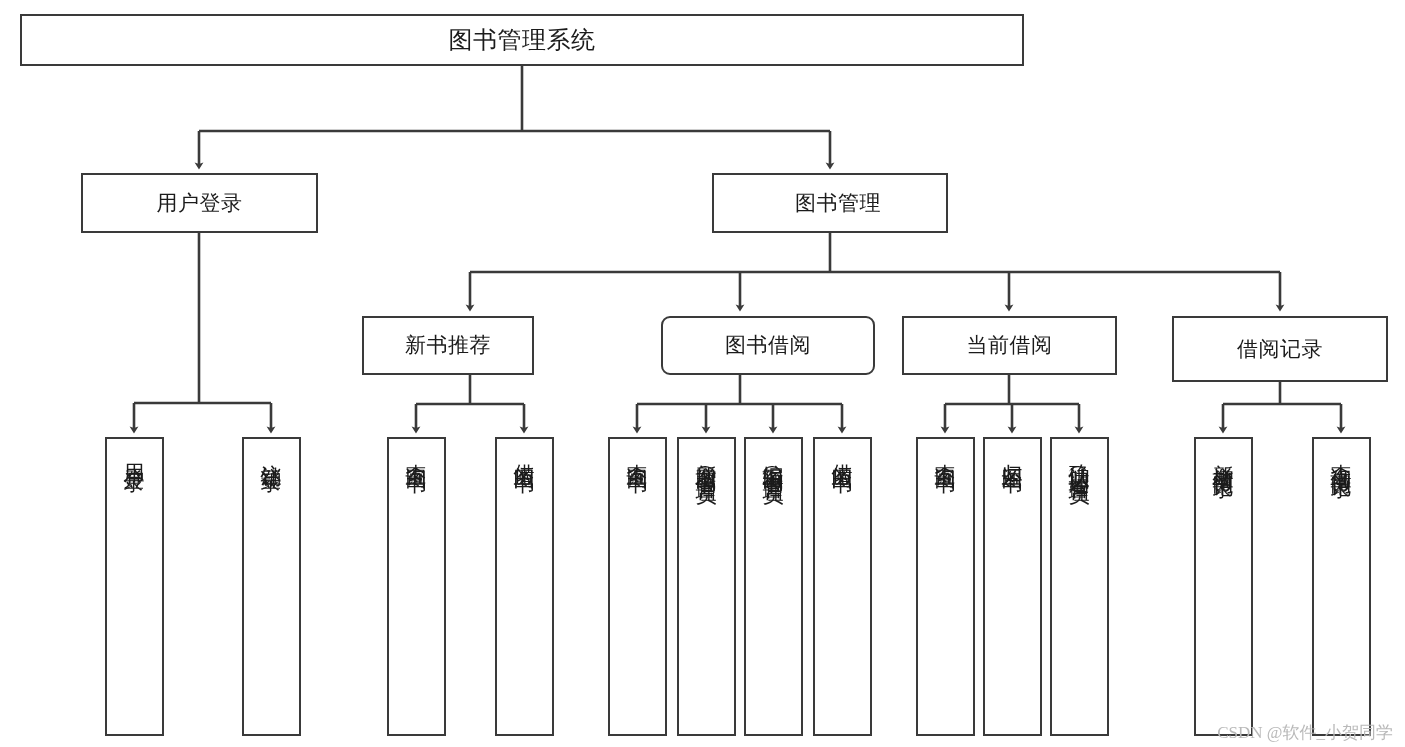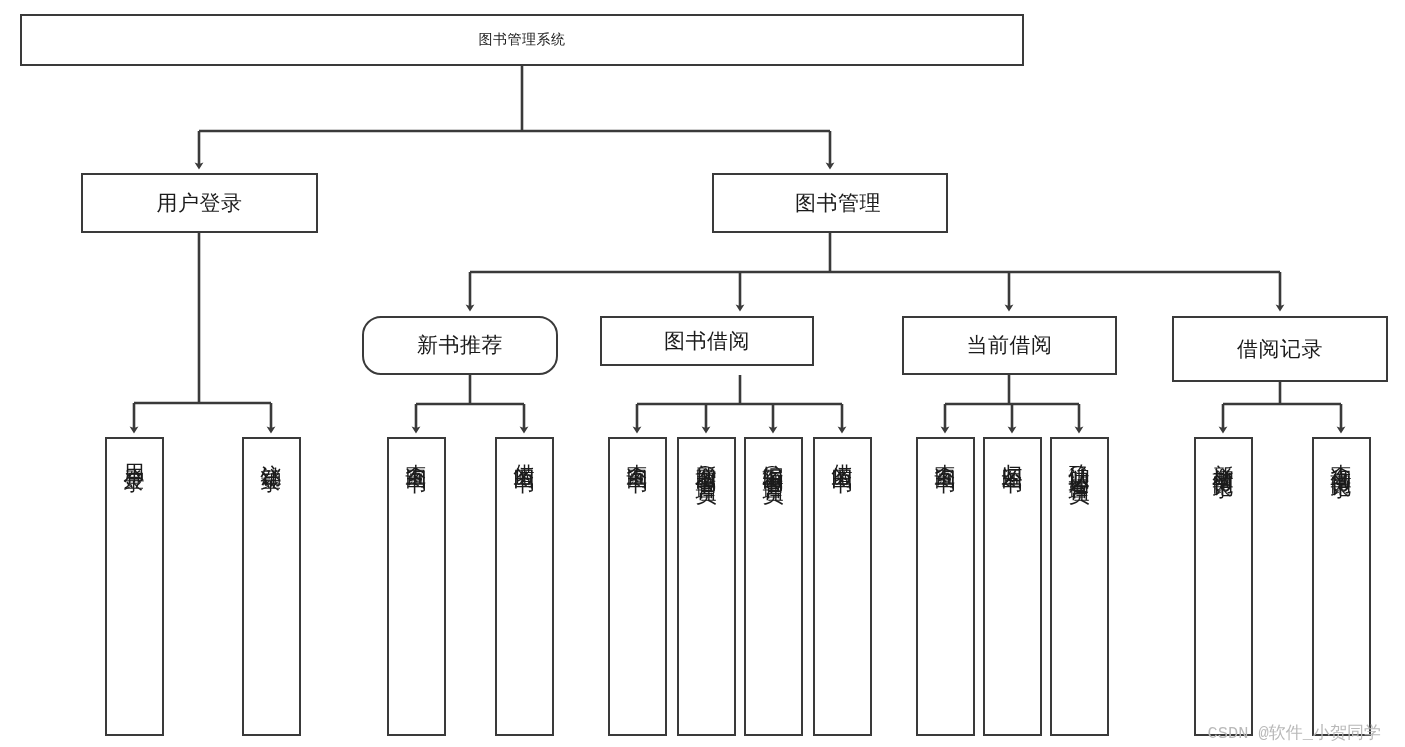--- a/index.html
+++ b/index.html
@@ -39,42 +39,42 @@
   .node .label {
     color: #1b1b1b;
     letter-spacing: 0.5px;
     white-space: nowrap;
     line-height: 1.25;
   }
   .node.h .label {
     font-size: 21px;
   }
   .node.root .label {
-    font-size: 14px;
+    font-size: 24px;
   }
   .node.v {
     align-items: flex-start;
     padding-top: 8px;
   }
   .node.v .label {
     writing-mode: vertical-rl;
     text-orientation: upright;
     font-size: 21px;
     letter-spacing: 3px;
     line-height: 1;
     max-height: 282px;
   }
   .watermark {
     position: absolute;
-    right: 24px;
+    right: 12px;
     bottom: 3px;
     font-size: 17px;
     color: #b9b9b9;
     white-space: nowrap;
-    font-family: Liberation Mono, monospace;
+    font-family: Liberation Serif, serif;
   }
 </style>
 </head>
 <body>
 
 <div id="canvas">
 
   <svg id="edges" viewBox="0 0 1405 747" xmlns="http://www.w3.org/2000/svg">
     <defs>
       <marker id="arw" markerWidth="10" markerHeight="10" refX="4.2" refY="5" orient="auto" markerUnits="userSpaceOnUse">
@@ -129,24 +129,24 @@
     <span class="label">图书管理系统</span>
   </div>
 
   <div class="node h" style="left:81px; top:173px; width:237px; height:60px;">
     <span class="label">用户登录</span>
   </div>
   <div class="node h" style="left:712px; top:173px; width:236px; height:60px;padding-left:16px;">
     <span class="label">图书管理</span>
   </div>
 
-  <div class="node h" style="left:362px; top:316px; width:196px; height:59px;border-radius:19px;">
+  <div class="node h" style="left:362px; top:316px; width:172px; height:59px;">
     <span class="label">新书推荐</span>
   </div>
-  <div class="node h" style="left:600px; top:316px; width:214px; height:50px;">
+  <div class="node h" style="left:661px; top:316px; width:214px; height:59px;border-radius:9px;">
     <span class="label">图书借阅</span>
   </div>
   <div class="node h" style="left:902px; top:316px; width:215px; height:59px;align-items:center;">
     <span class="label">当前借阅</span>
   </div>
   <div class="node h" style="left:1172px; top:316px; width:216px; height:66px;">
     <span class="label">借阅记录</span>
   </div>
 
   <div class="node v" style="left:105px; top:437px; width:59px; height:299px;">

